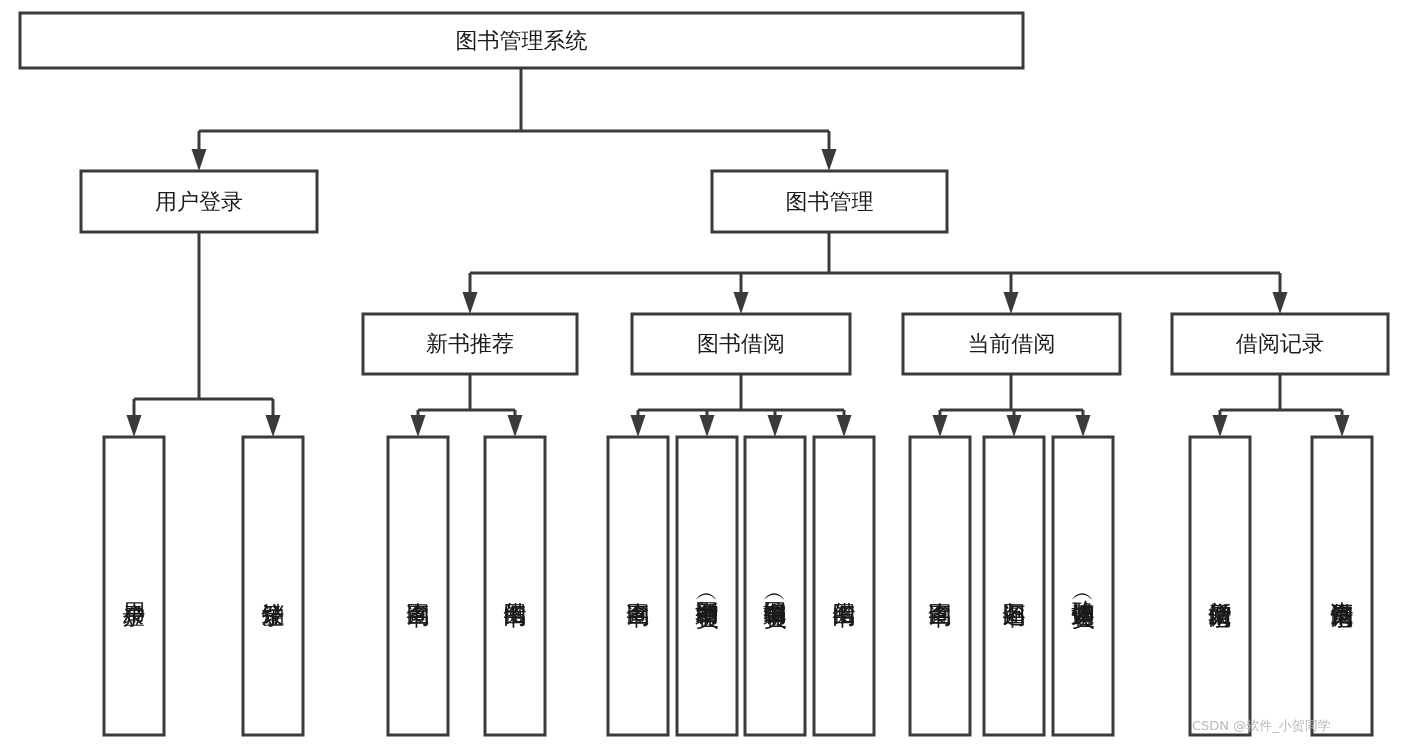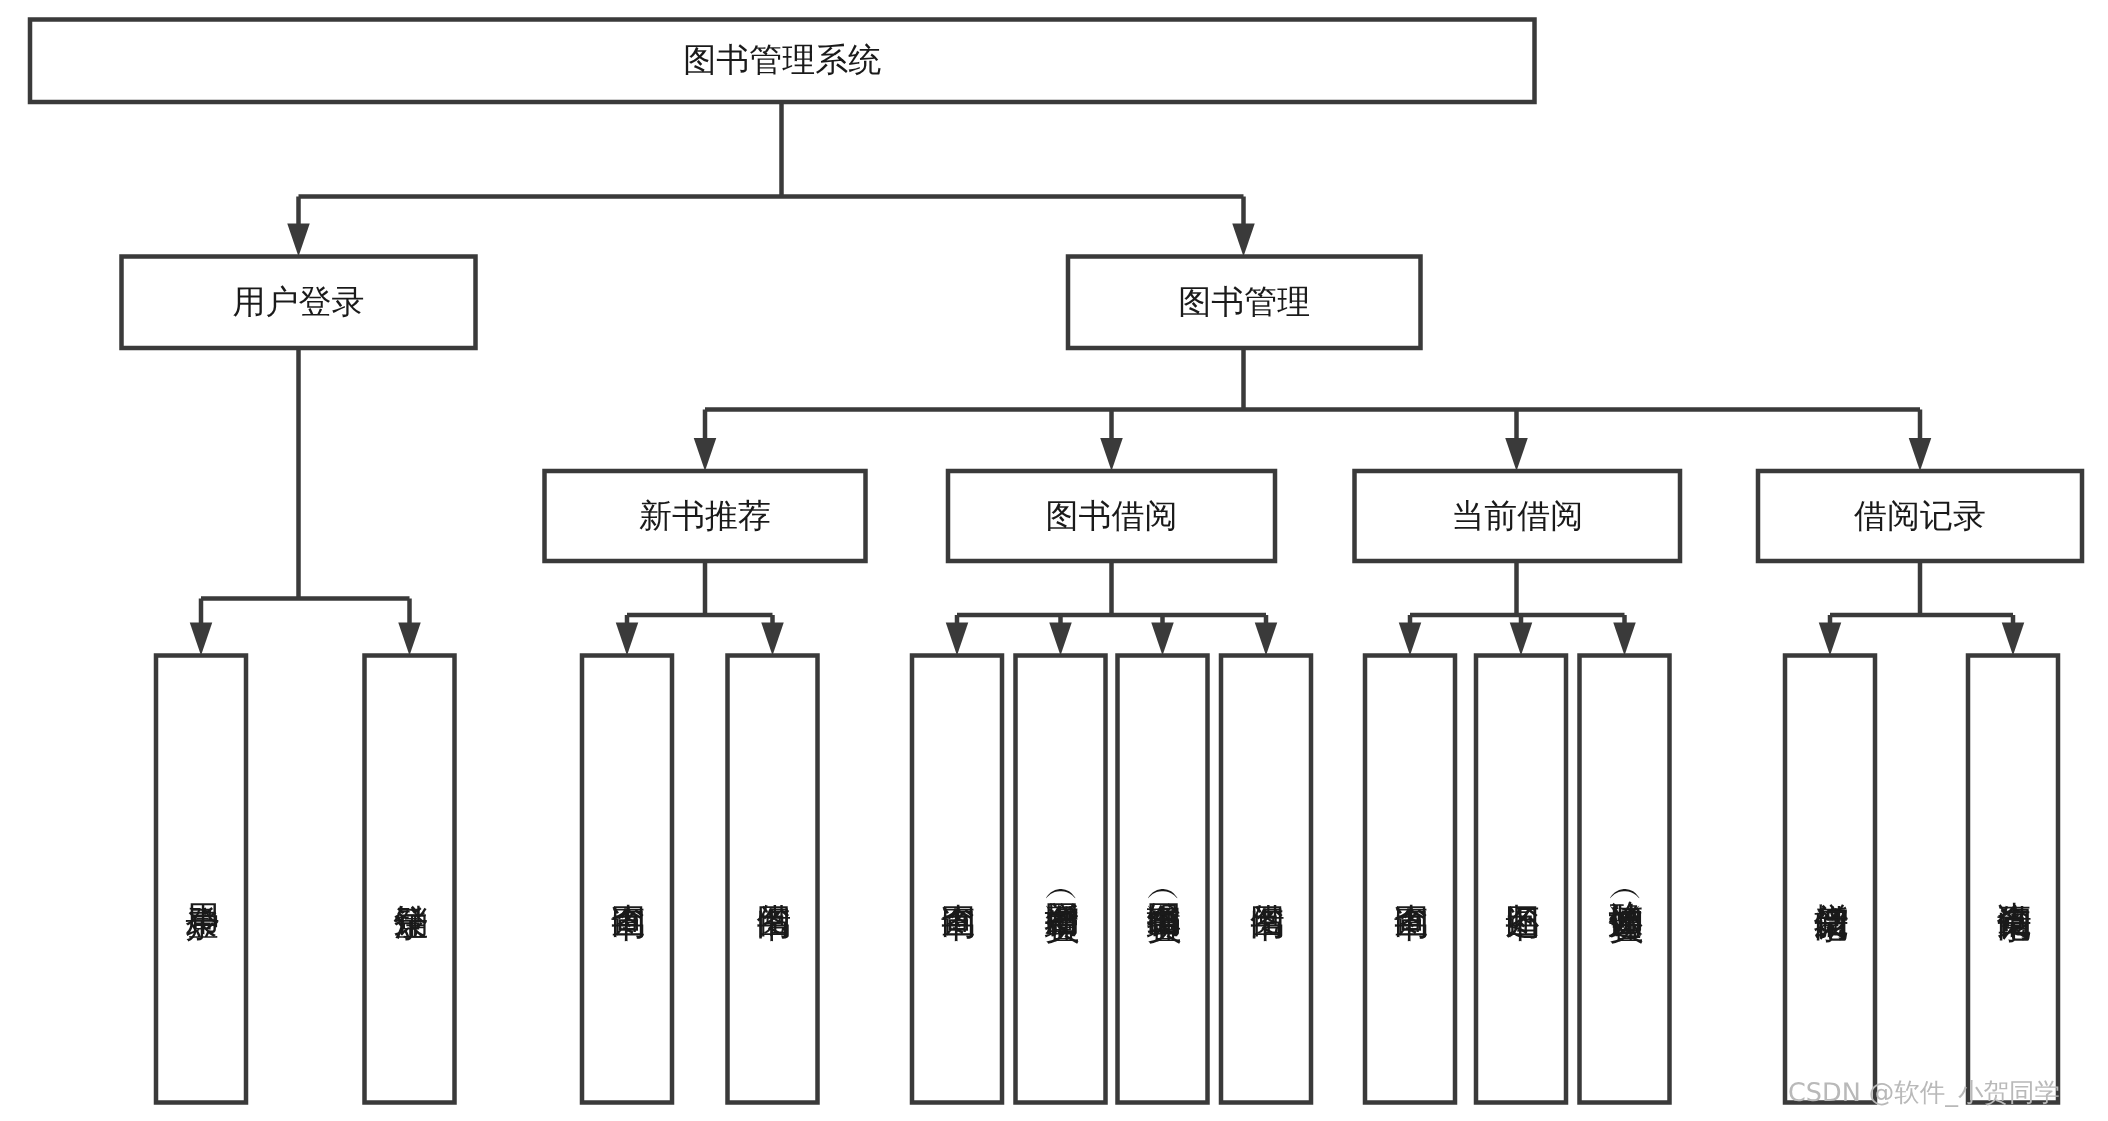--- a/index.html
+++ b/index.html
@@ -63,21 +63,21 @@
     align-items: center;
     justify-content: center;
     text-align: center;
     white-space: nowrap;
     pointer-events: none;
     user-select: none;
   }
   .watermark {
     position: absolute;
     font-family: "DejaVu Sans", "Liberation Sans", sans-serif;
-    font-size: 17px;
+    font-size: 13px;
     color: #b9b9b9;
     white-space: nowrap;
     user-select: none;
   }
 </style>
 </head>
 <body>
 
 <div id="diagram-root">
   <svg id="tree-svg" viewBox="0 0 1405 747" xmlns="http://www.w3.org/2000/svg">

